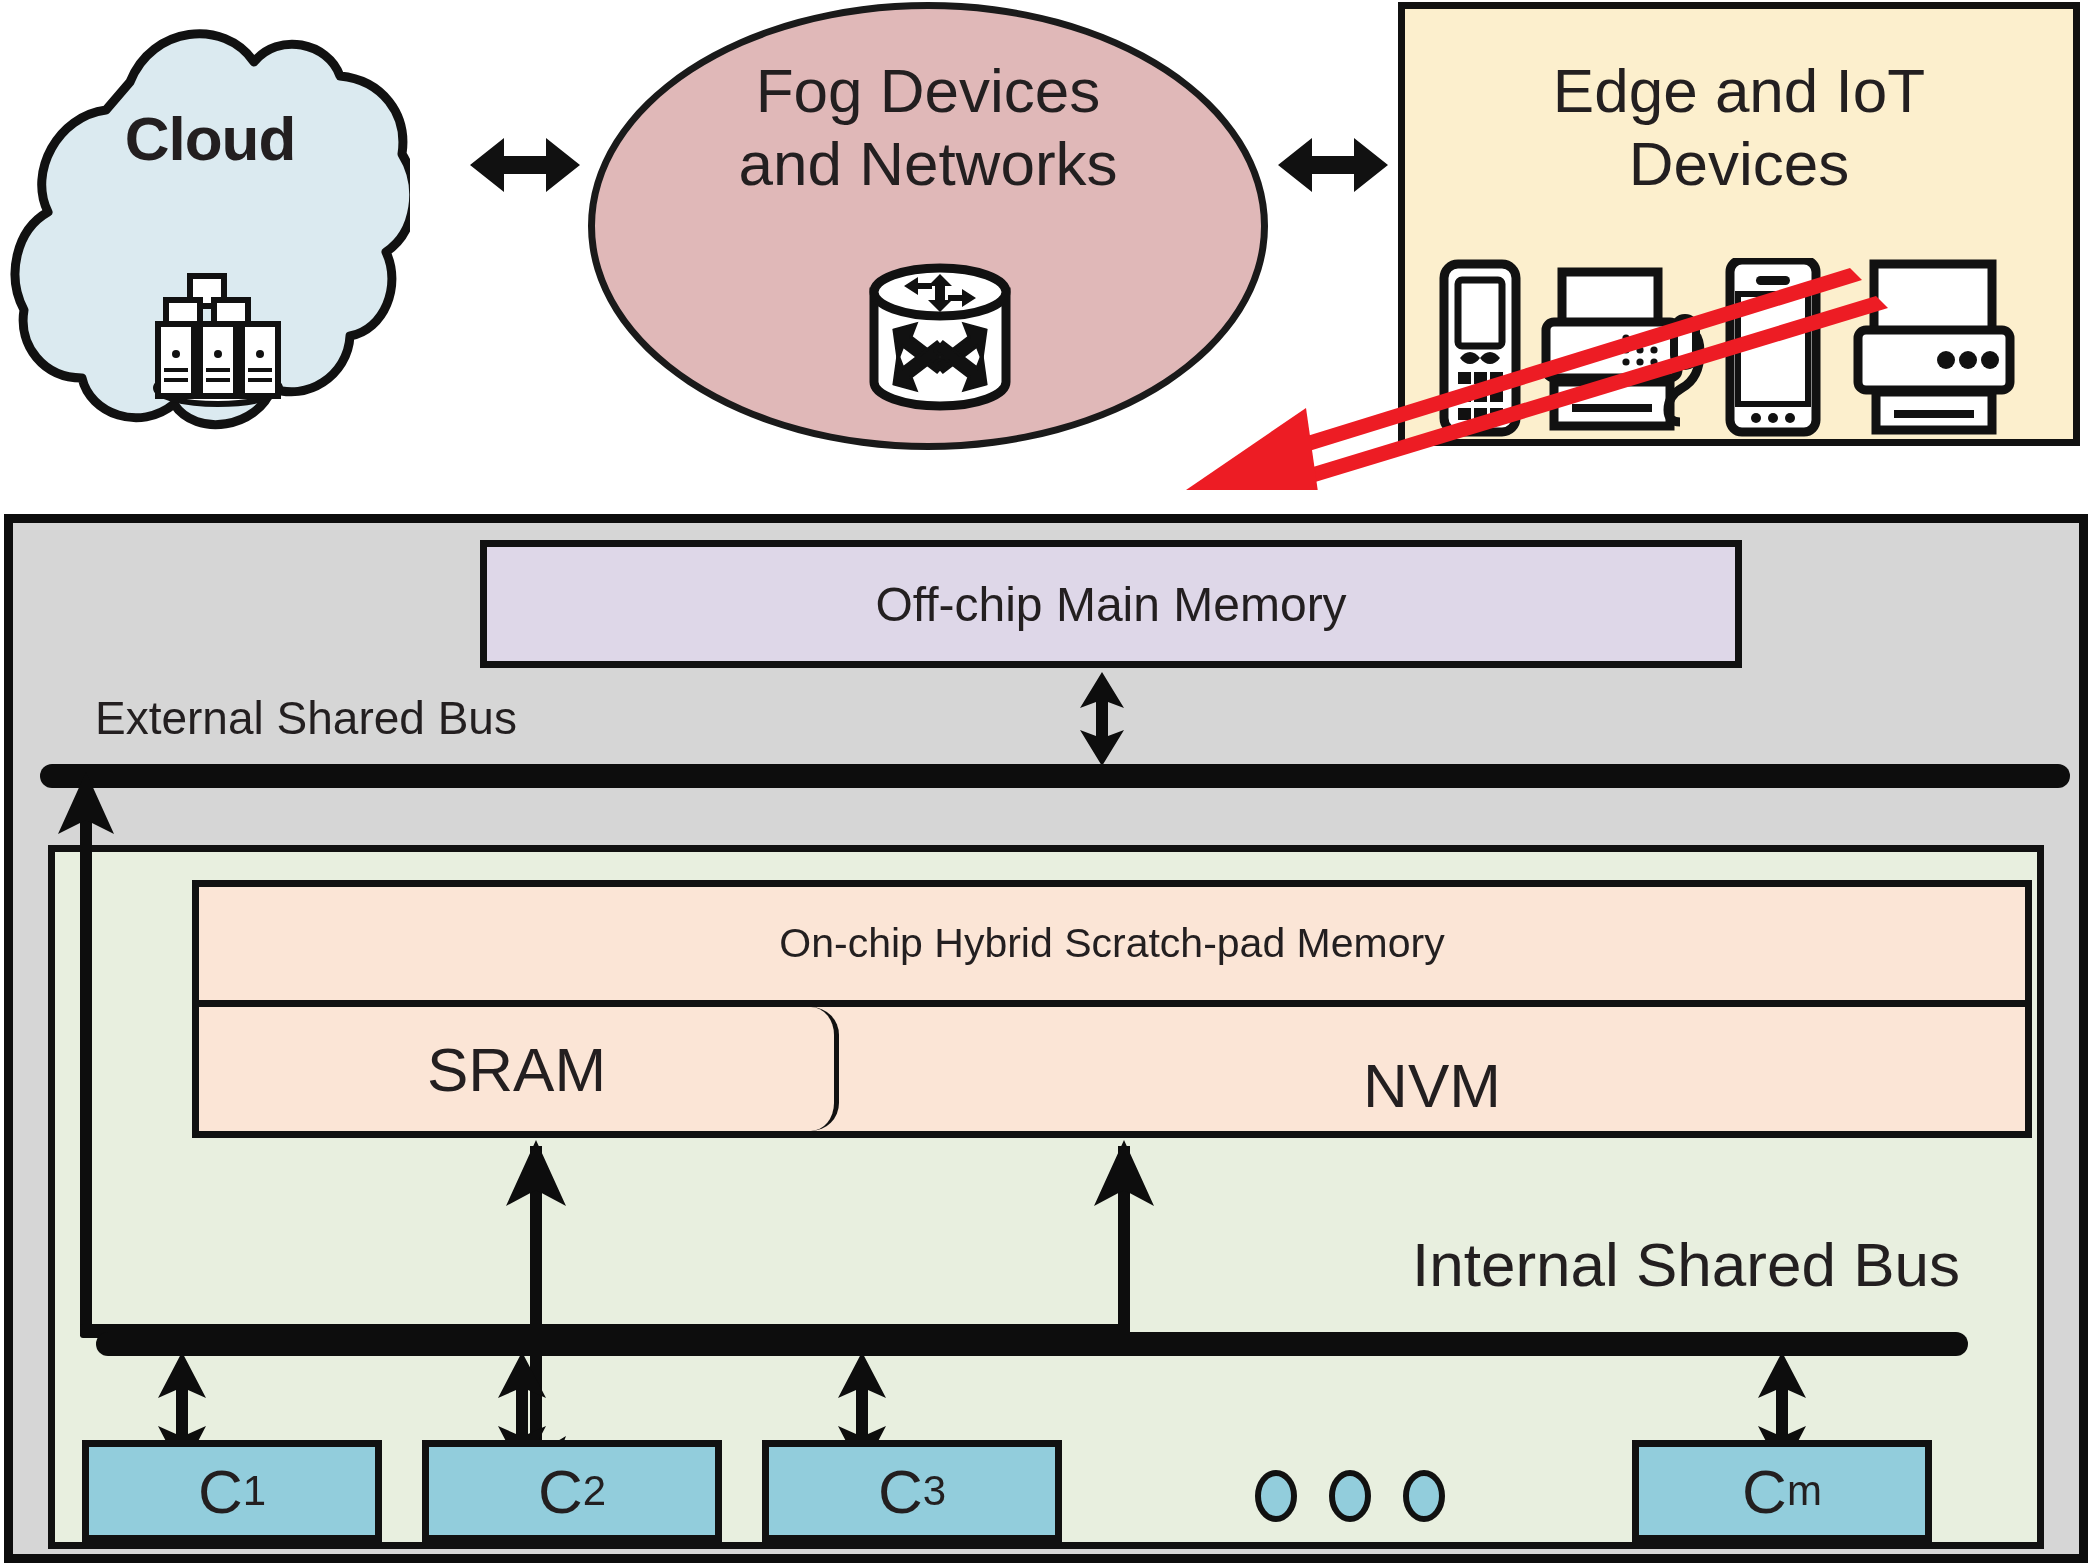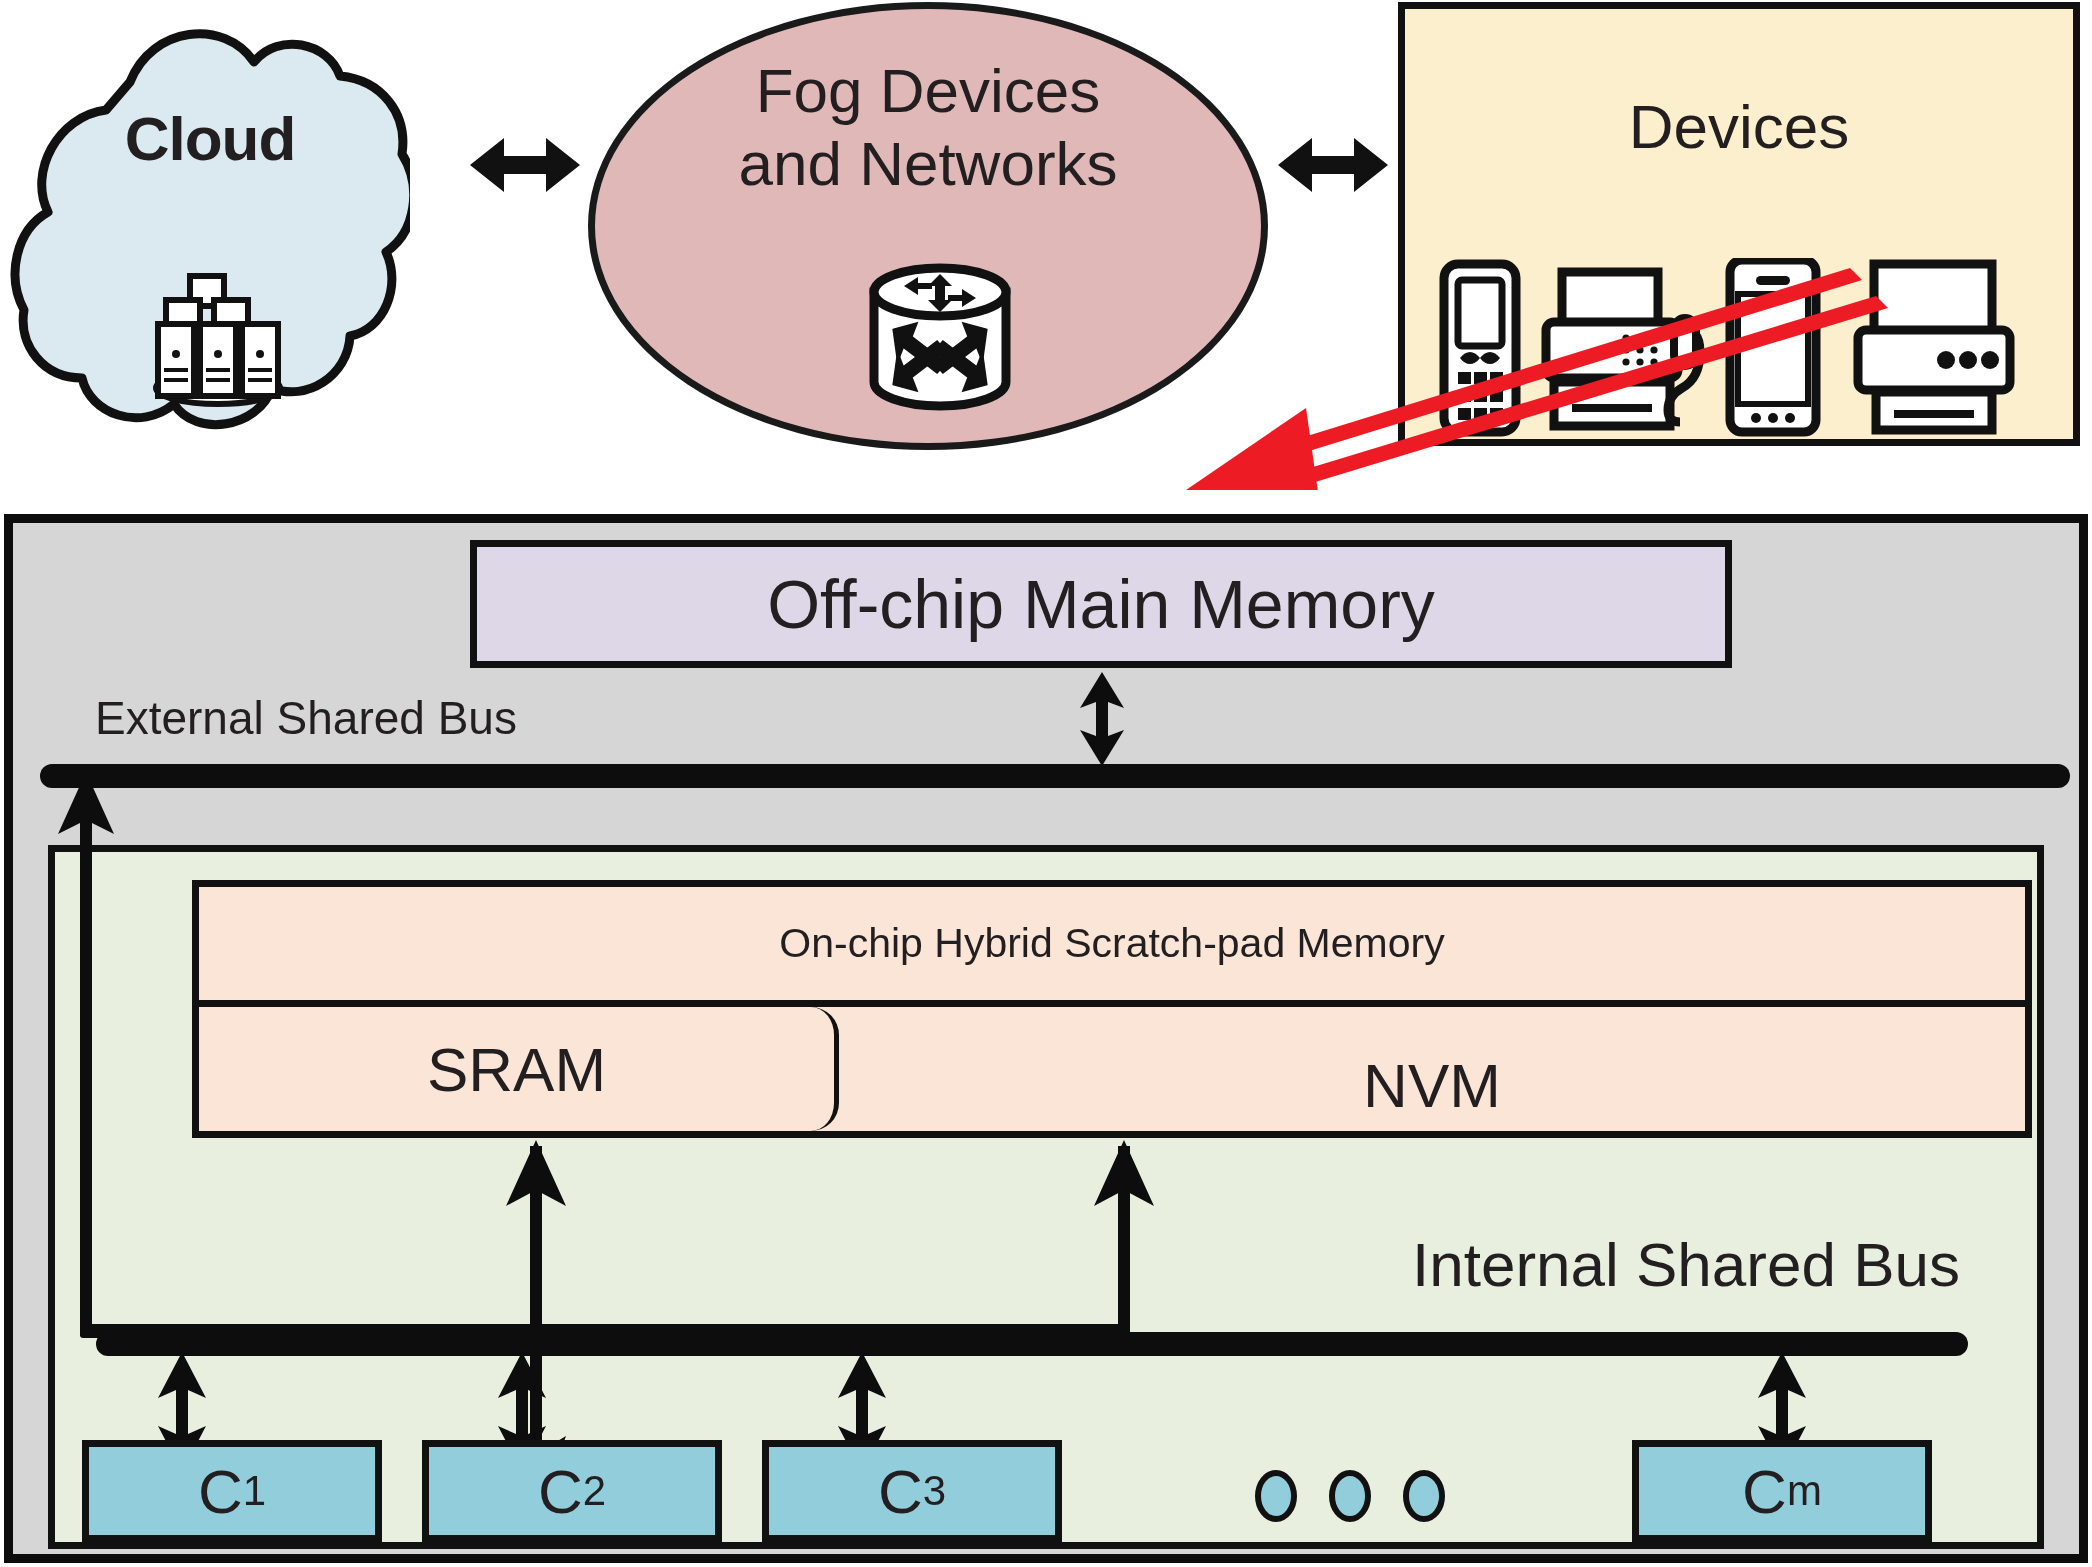--- a/index.html
+++ b/index.html
@@ -36,23 +36,23 @@
 
   #red-arrow{left:1150px;top:260px;width:800px;height:230px;pointer-events:none;}
 
   
   #chip-panel{
     left:4px;top:514px;width:2084px;height:1049px;
     background:#d6d6d6;border:9px solid #0d0d0d;box-sizing:border-box;
   }
 
   #offchip-memory{
-    left:470px;top:540px;width:1262px;height:128px;
+    left:480px;top:540px;width:1262px;height:128px;
     background:#ded7e8;border:7px solid #111;box-sizing:border-box;
-    font-size:68px;
+    font-size:48px;
   }
 
   #external-bus-label{left:95px;top:680px;width:800px;height:76px;justify-content:flex-start;font-size:46px;}
   #external-bus-bar{left:40px;top:764px;width:2030px;height:24px;background:#0d0d0d;border-radius:12px;}
   #arrow-mem-bus{left:1074px;top:672px;width:56px;height:94px;}
 
   
   #onchip-panel{
     left:48px;top:845px;width:1996px;height:704px;
     background:#e8efdf;border:7px solid #111;box-sizing:border-box;
@@ -144,20 +144,21 @@
     <path d="M126 122 l-22 6 5 -13 -34 -26 8 -9 34 26 5 -13 Z"></path>
   </g>
 </svg>
 
 <svg class="abs link-arrow" id="link-fog-edge" viewBox="0 0 110 70">
   <path d="M0 35 L34 8 L34 26 L76 26 L76 8 L110 35 L76 62 L76 44 L34 44 L34 62 Z" fill="#111"></path>
 </svg>
 
 <div class="abs" id="edge-box"></div>
 <div class="abs ctr" id="edge-label">
+  <span>Edge and IoT</span>
   <span>Devices</span>
 </div>
 <svg class="abs" id="edge-devices" viewBox="0 0 620 180">
 
   <g>
     <rect x="14" y="6" width="72" height="168" rx="14" fill="#fff" stroke="#111" stroke-width="9"></rect>
     <rect x="28" y="22" width="44" height="66" rx="4" fill="#fff" stroke="#111" stroke-width="7"></rect>
     <g fill="#111">
       <path d="M30 100c6-8 14-8 20 0 6-8 14-8 20 0-6 8-14 8-20 0-6 8-14 8-20 0Z"></path>
       <rect x="28" y="114" width="13" height="12"></rect>

